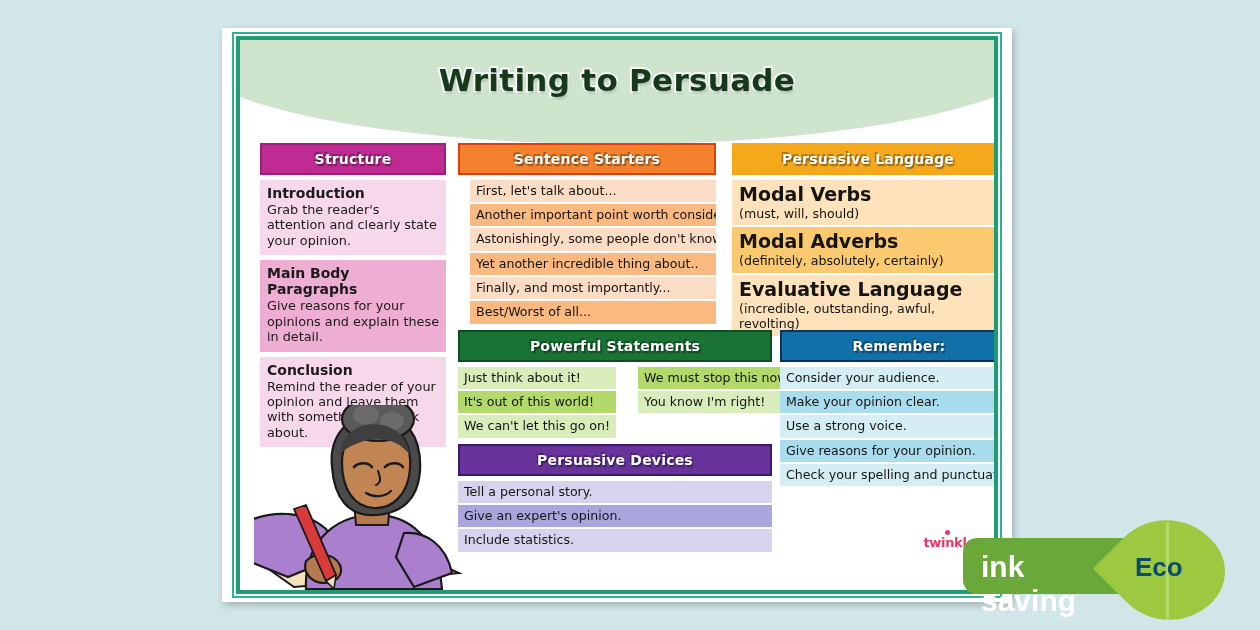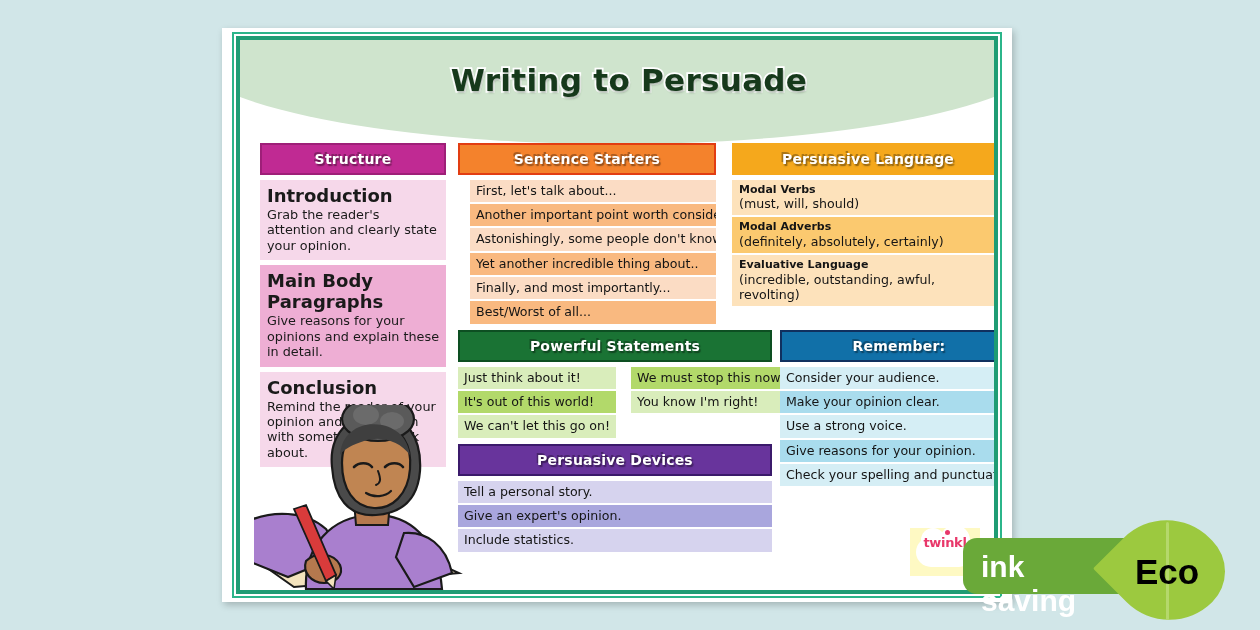--- a/index.html
+++ b/index.html
@@ -43,21 +43,21 @@
     top: -86px;
     width: 116%;
     height: 190px;
     background: #cfe4cd;
     border-radius: 50%;
     z-index: 0;
   }
   #page-title {
     position: absolute;
     top: 22px;
-    left: 12px;
+    left: 0;
     width: 100%;
     text-align: center;
     z-index: 2;
     font-family: "DejaVu Sans", sans-serif;
     font-weight: bold;
     font-size: 31px;
     letter-spacing: 0.3px;
     color: #16391b;
     -webkit-text-stroke: 3.5px #ffffff;
     paint-order: stroke fill;
@@ -82,30 +82,30 @@
        1px 2px 2px rgba(0,0,0,0.30);
   }
   .row {
     font-size: 12.6px;
     color: #151515;
     padding: 3px 6px 4px;
     line-height: 1.22;
     white-space: nowrap;
     overflow: hidden;
   }
-  .row b { font-size: 11px; font-weight: bold; display: block; }
+  .row b { font-size: 19px; font-weight: bold; display: block; }
 
   
   #structure { left: 20px; top: 103px; width: 186px; }
   #structure .phead { background: #c02a93; border: 2px solid #9e1f78; }
   #structure .block { margin-top: 5px; padding: 5px 7px 7px; }
   #structure .b1, #structure .b3 { background: #f6d8ea; }
   #structure .b2 { background: #eeaed4; }
   #structure .blk-title {
-    font-weight: bold; font-size: 18px; color: #1a1a1a; margin-bottom: 1px;
+    font-weight: bold; font-size: 14px; color: #1a1a1a; margin-bottom: 1px;
   }
   #structure .blk-body { font-size: 12.8px; color: #1a1a1a; line-height: 1.21; }
 
   
   #sentence { left: 218px; top: 103px; width: 258px; }
   #sentence .phead { background: #f4822c; border: 2px solid #e23d12; }
   #sentence .row:nth-child(odd)  { background: #fbdcc4; }
   #sentence .row:nth-child(even) { background: #f9b980; }
   #sentence .rows { margin-top: 5px; padding-left: 12px; }
   #sentence .row { margin-bottom: 2px; }
@@ -114,21 +114,21 @@
   #language { left: 492px; top: 103px; width: 272px; }
   #language .phead { background: #f5a81c; border: 2px solid #f5a81c; }
   #language .rows { margin-top: 5px; }
   #language .row { margin-bottom: 2px; padding: 3px 7px 4px; white-space: normal; }
   #language .row:nth-child(odd)  { background: #fde2bb; }
   #language .row:nth-child(even) { background: #fbc96f; }
 
   
   #powerful { left: 218px; top: 290px; width: 314px; }
   #powerful .phead { background: #1a7334; border: 2px solid #0d4f22; }
-  #powerful .cols { display: flex; gap: 15px; margin-top: 5px; }
+  #powerful .cols { display: flex; gap: 22px; margin-top: 5px; }
   #powerful .col { flex: 1; }
   #powerful .row { margin-bottom: 2px; }
   #powerful .lt { background: #d9edbb; }
   #powerful .dk { background: #b2d96a; }
 
   
   #remember { left: 540px; top: 290px; width: 238px; }
   #remember .phead { background: #1170a8; border: 2px solid #10305e; }
   #remember .rows { margin-top: 5px; }
   #remember .row { margin-bottom: 2px; }
@@ -148,21 +148,21 @@
   #illustration {
     position: absolute;
     left: 14px; bottom: 0; width: 230px; height: 185px;
     z-index: 4; overflow: hidden;
   }
   #illustration svg { display: block; }
 
   
   #twinkl-logo {
     position: absolute; left: 910px; top: 528px;
-    width: 70px; height: 48px; background: #fef9c3;
+    width: 70px; height: 48px; background: #ffffff;
     z-index: 9; display: flex; align-items: center; justify-content: center;
   }
   #twinkl-logo .cloud {
     position: relative; width: 58px; height: 30px;
     background: #fff; border-radius: 15px;
   }
   #twinkl-logo .cloud:before, #twinkl-logo .cloud:after {
     content: ""; position: absolute; background: #fff; border-radius: 50%;
   }
   #twinkl-logo .cloud:before { width: 24px; height: 24px; left: 5px; top: -9px; }
@@ -192,21 +192,21 @@
     position: absolute; left: 203px; top: 2px; width: 3px; height: 98px;
     background: #b5d86b; border-radius: 2px;
   }
   #eco-ink {
     position: absolute; left: 18px; top: 30px; z-index: 3;
     font-size: 30px; font-weight: bold; color: #ffffff;
     font-family: "Liberation Sans", sans-serif;
   }
   #eco-word {
     position: absolute; left: 172px; top: 32px; z-index: 3;
-    font-size: 35px; font-weight: bold; color: #000000;
+    font-size: 26px; font-weight: bold; color: #0c4a6e;
     font-family: "Liberation Sans", sans-serif;
   }
 </style>
 </head>
 <body>
 
 <div id="poster-page">
   <div id="poster-border">
 
     <div id="title-banner"></div>

